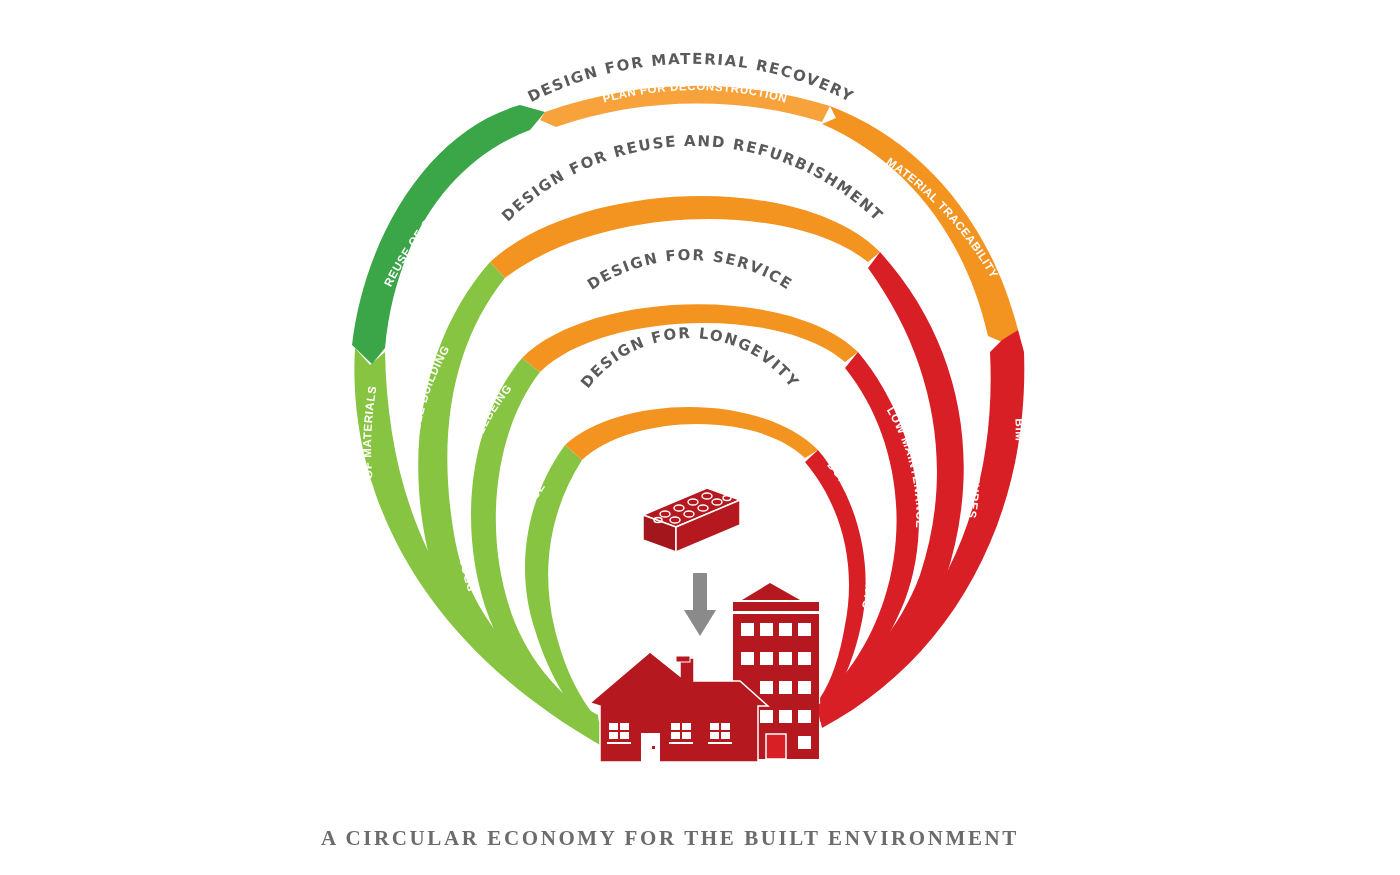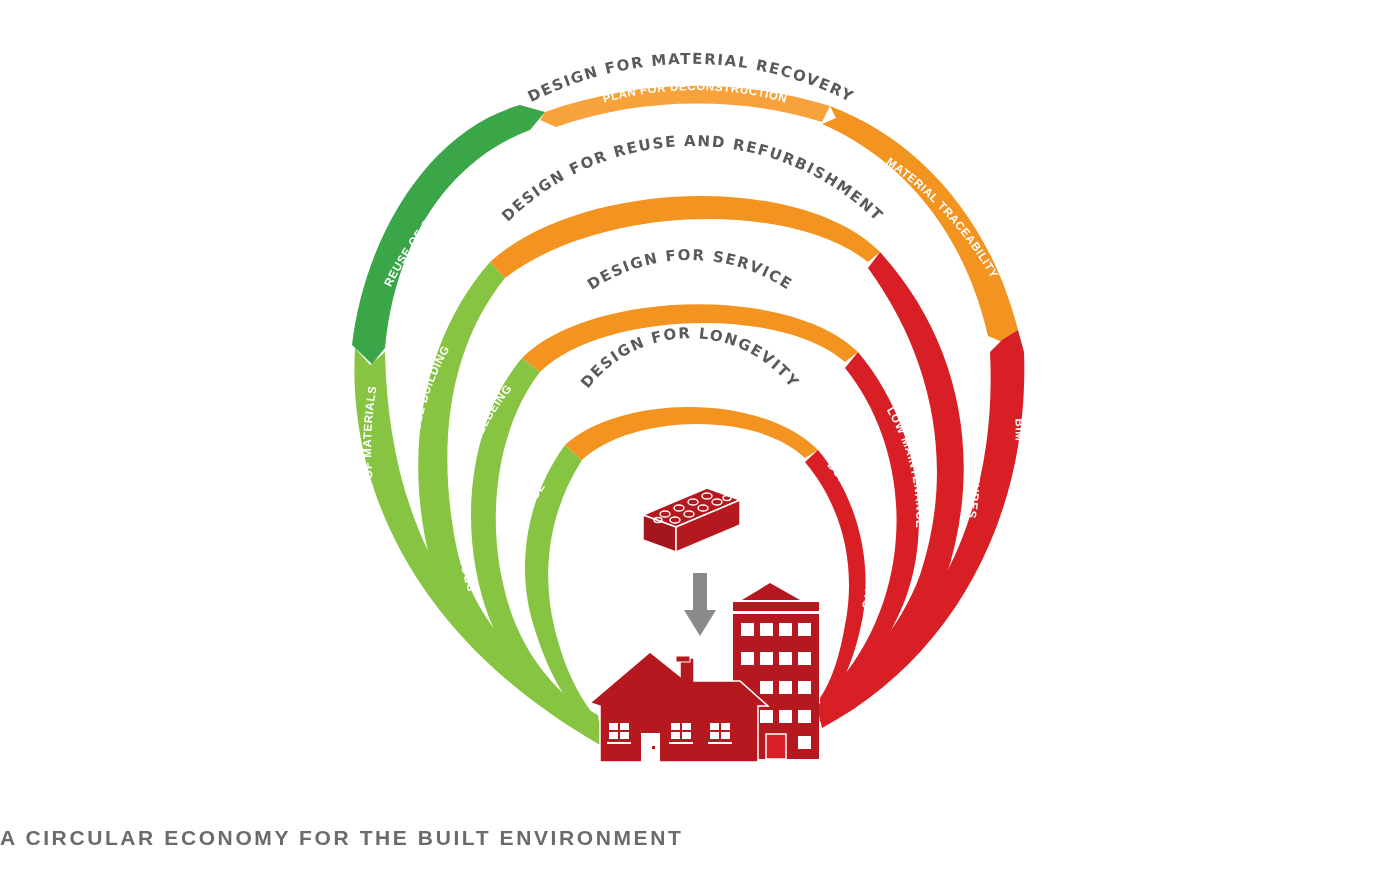--- a/index.html
+++ b/index.html
@@ -1,20 +1,20 @@
 <!DOCTYPE html>
 <html><head>
 <meta charset="utf-8">
 <style>
   html, body { margin: 0; padding: 0; background: #ffffff; }
   body { width: 1400px; height: 875px; position: relative; overflow: hidden; font-family: "Liberation Sans", sans-serif; }
   #diagram { position: absolute; left: 0; top: 0; width: 1400px; height: 875px; }
   .band-label { font-family: "Liberation Sans", sans-serif; font-weight: bold; fill: #ffffff; font-size: 11.5px; letter-spacing: 0.6px; }
   .ring-title { font-family: "DejaVu Sans", sans-serif; font-weight: bold; fill: #5a5a5a; font-size: 15px; letter-spacing: 1.6px; }
-  .caption { position: absolute; left: 0; width: 1340px; top: 826px; font-family: Liberation Sans, sans-serif; font-weight: bold; font-size: 21px; letter-spacing: 2.6px; color: #6b6b6b; }
+  .caption { position: absolute; left: 0; width: 1340px; top: 826px; text-align: center; font-family: Liberation Serif, serif; font-weight: bold; font-size: 21px; letter-spacing: 2.6px; color: #6b6b6b; }
 </style>
 </head>
 <body>
 
 <svg id="diagram" viewBox="0 0 1400 875" xmlns="http://www.w3.org/2000/svg">
   <defs>
 
     <path id="p-r1-title" d="M 530 103 A 350 350 0 0 1 852 103"></path>
     <path id="p-r1-top" d="M 590 107 A 335 335 0 0 1 800 107"></path>
     <path id="p-r1-lu" d="M 385 300 A 335 335 0 0 1 500 160"></path>

